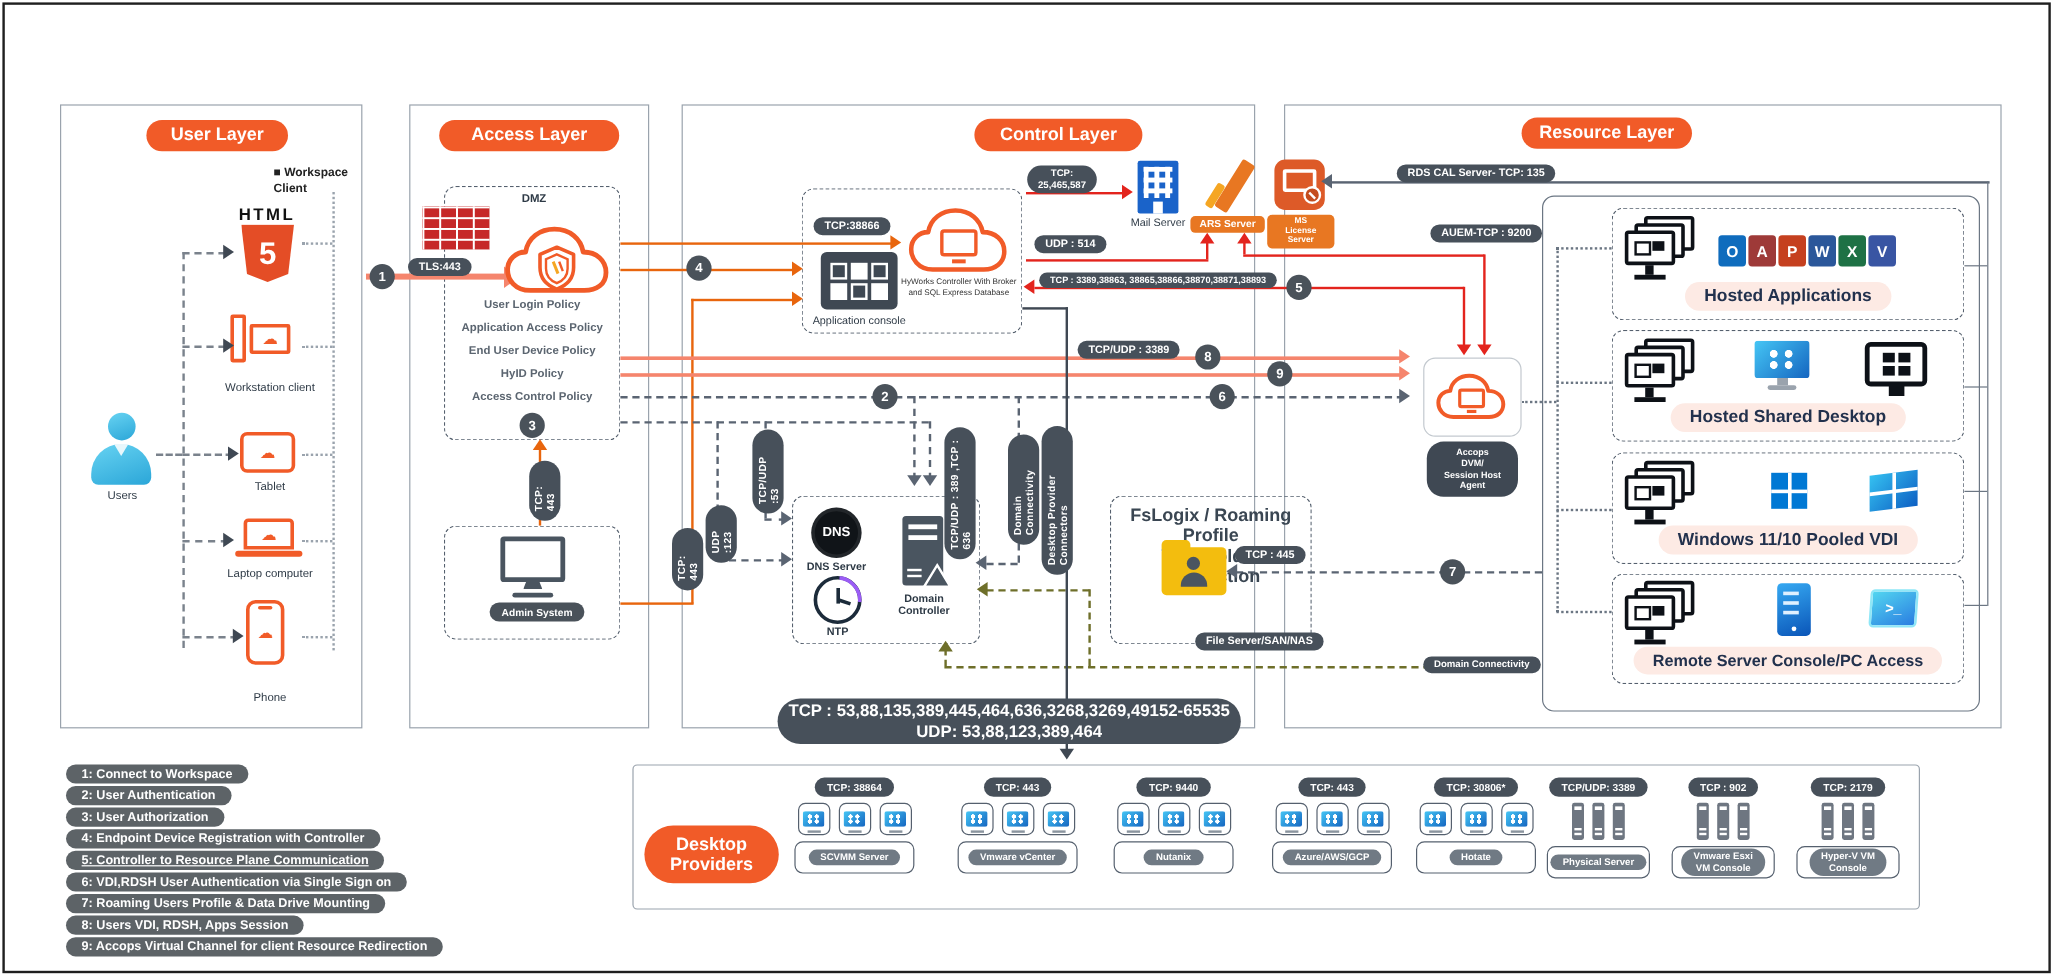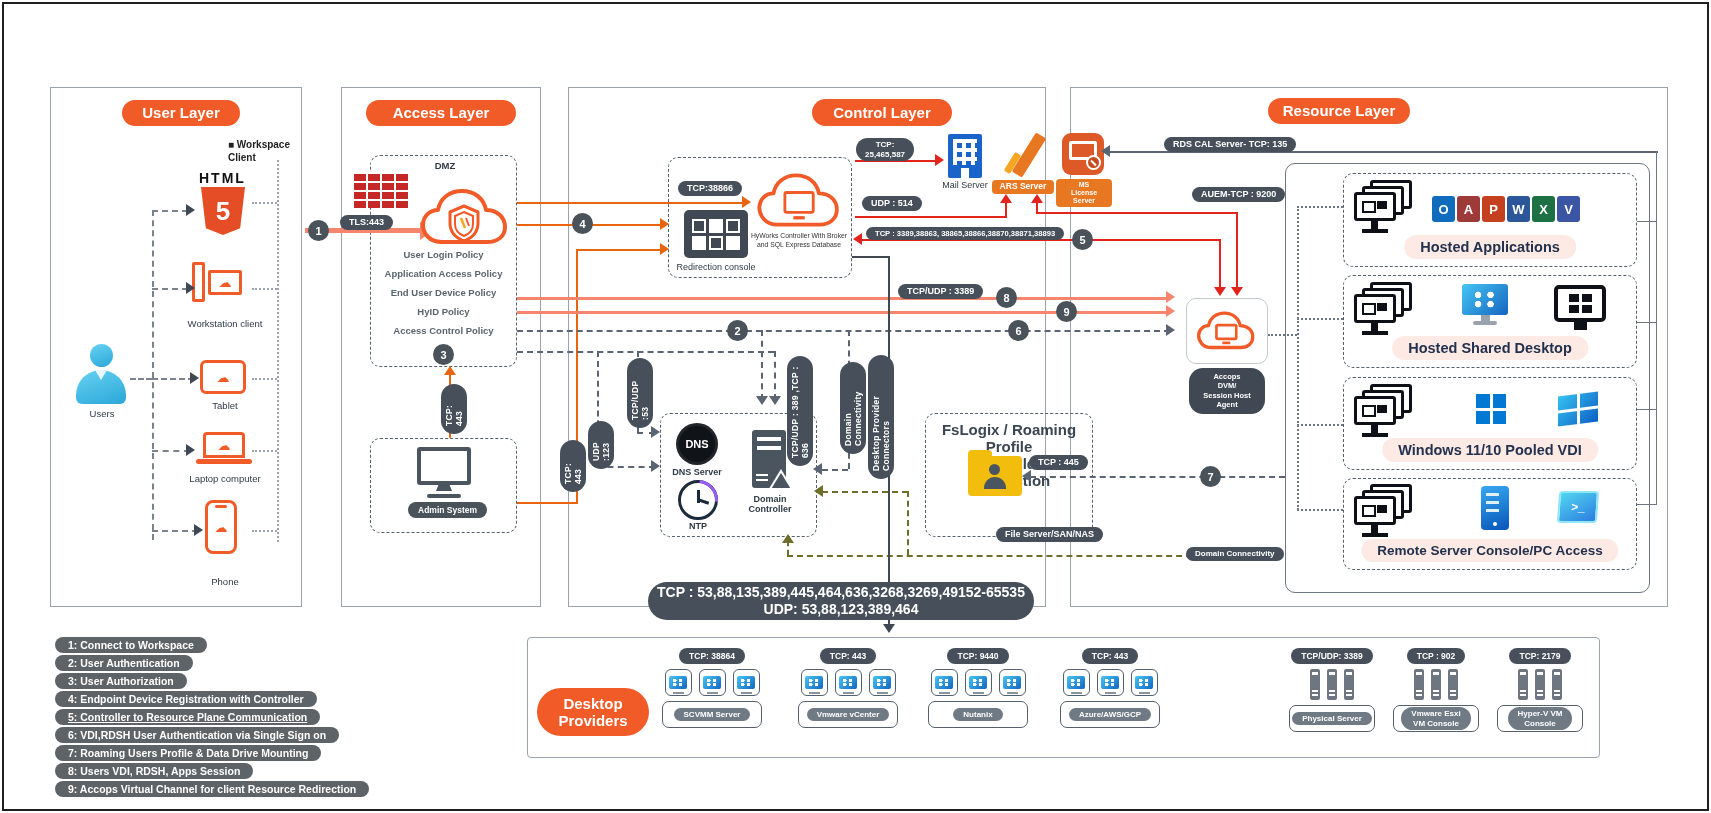--- a/index.html
+++ b/index.html
@@ -296,21 +296,21 @@
   <div class="cap" style="left:746px;top:231px;width:106px;">HyWorks Controller With Broker
 and SQL Express  Database</div>
   <div class="mgmt" style="left:684px;top:210px;">
     <i class="o"></i>
       <i class="w"></i>
       <i class="o"></i>
     <i class="w"></i>
       <i class="o"></i>
       <i class="w"></i>
   </div>
-  <div class="lab" style="left:666px;top:262px;width:100px;font-size:9px;">Redirection console</div>
+  <div class="lab" style="left:666px;top:262px;width:100px;font-size:9px;">Application console</div>
 
   <div class="mail" style="left:948px;top:134px;"></div>
   <div class="lab" style="left:932px;top:180px;width:66px;font-size:9px;">Mail Server</div>
   <div class="ars" style="left:1006px;top:132px;">
       <span class="s1"></span>
       <span class="s2"></span>
     </div>
   <div class="arspill" style="left:992px;top:180px;width:62px;">ARS Server</div>
   <div class="msic" style="left:1062px;top:133px;">
       <span class="circ"></span>
@@ -593,20 +593,37 @@
           <span class="scr"></span>
         </span>
         <span class="vmi">
           <span class="scr"></span>
         </span>
       </div>
     <div class="pbox">
         <span class="plabel">Azure/AWS/GCP</span>
       </div>
   </div>
+  <div class="pgroup" style="left:1178px;">
+    <div class="pb">TCP: 30806*</div>
+    <div class="picons">
+        <span class="vmi">
+          <span class="scr"></span>
+        </span>
+        <span class="vmi">
+          <span class="scr"></span>
+        </span>
+        <span class="vmi">
+          <span class="scr"></span>
+        </span>
+      </div>
+    <div class="pbox">
+        <span class="plabel">Hotate</span>
+      </div>
+  </div>
   <div class="pgroup" style="left:1284px;width:96px;">
     <div class="pb">TCP/UDP: 3389</div>
     <div class="picons">
         <span class="srv"></span>
         <span class="srv"></span>
         <span class="srv"></span>
       </div>
     <div class="pbox narrow">
         <span class="plabel">Physical Server</span>
       </div>

